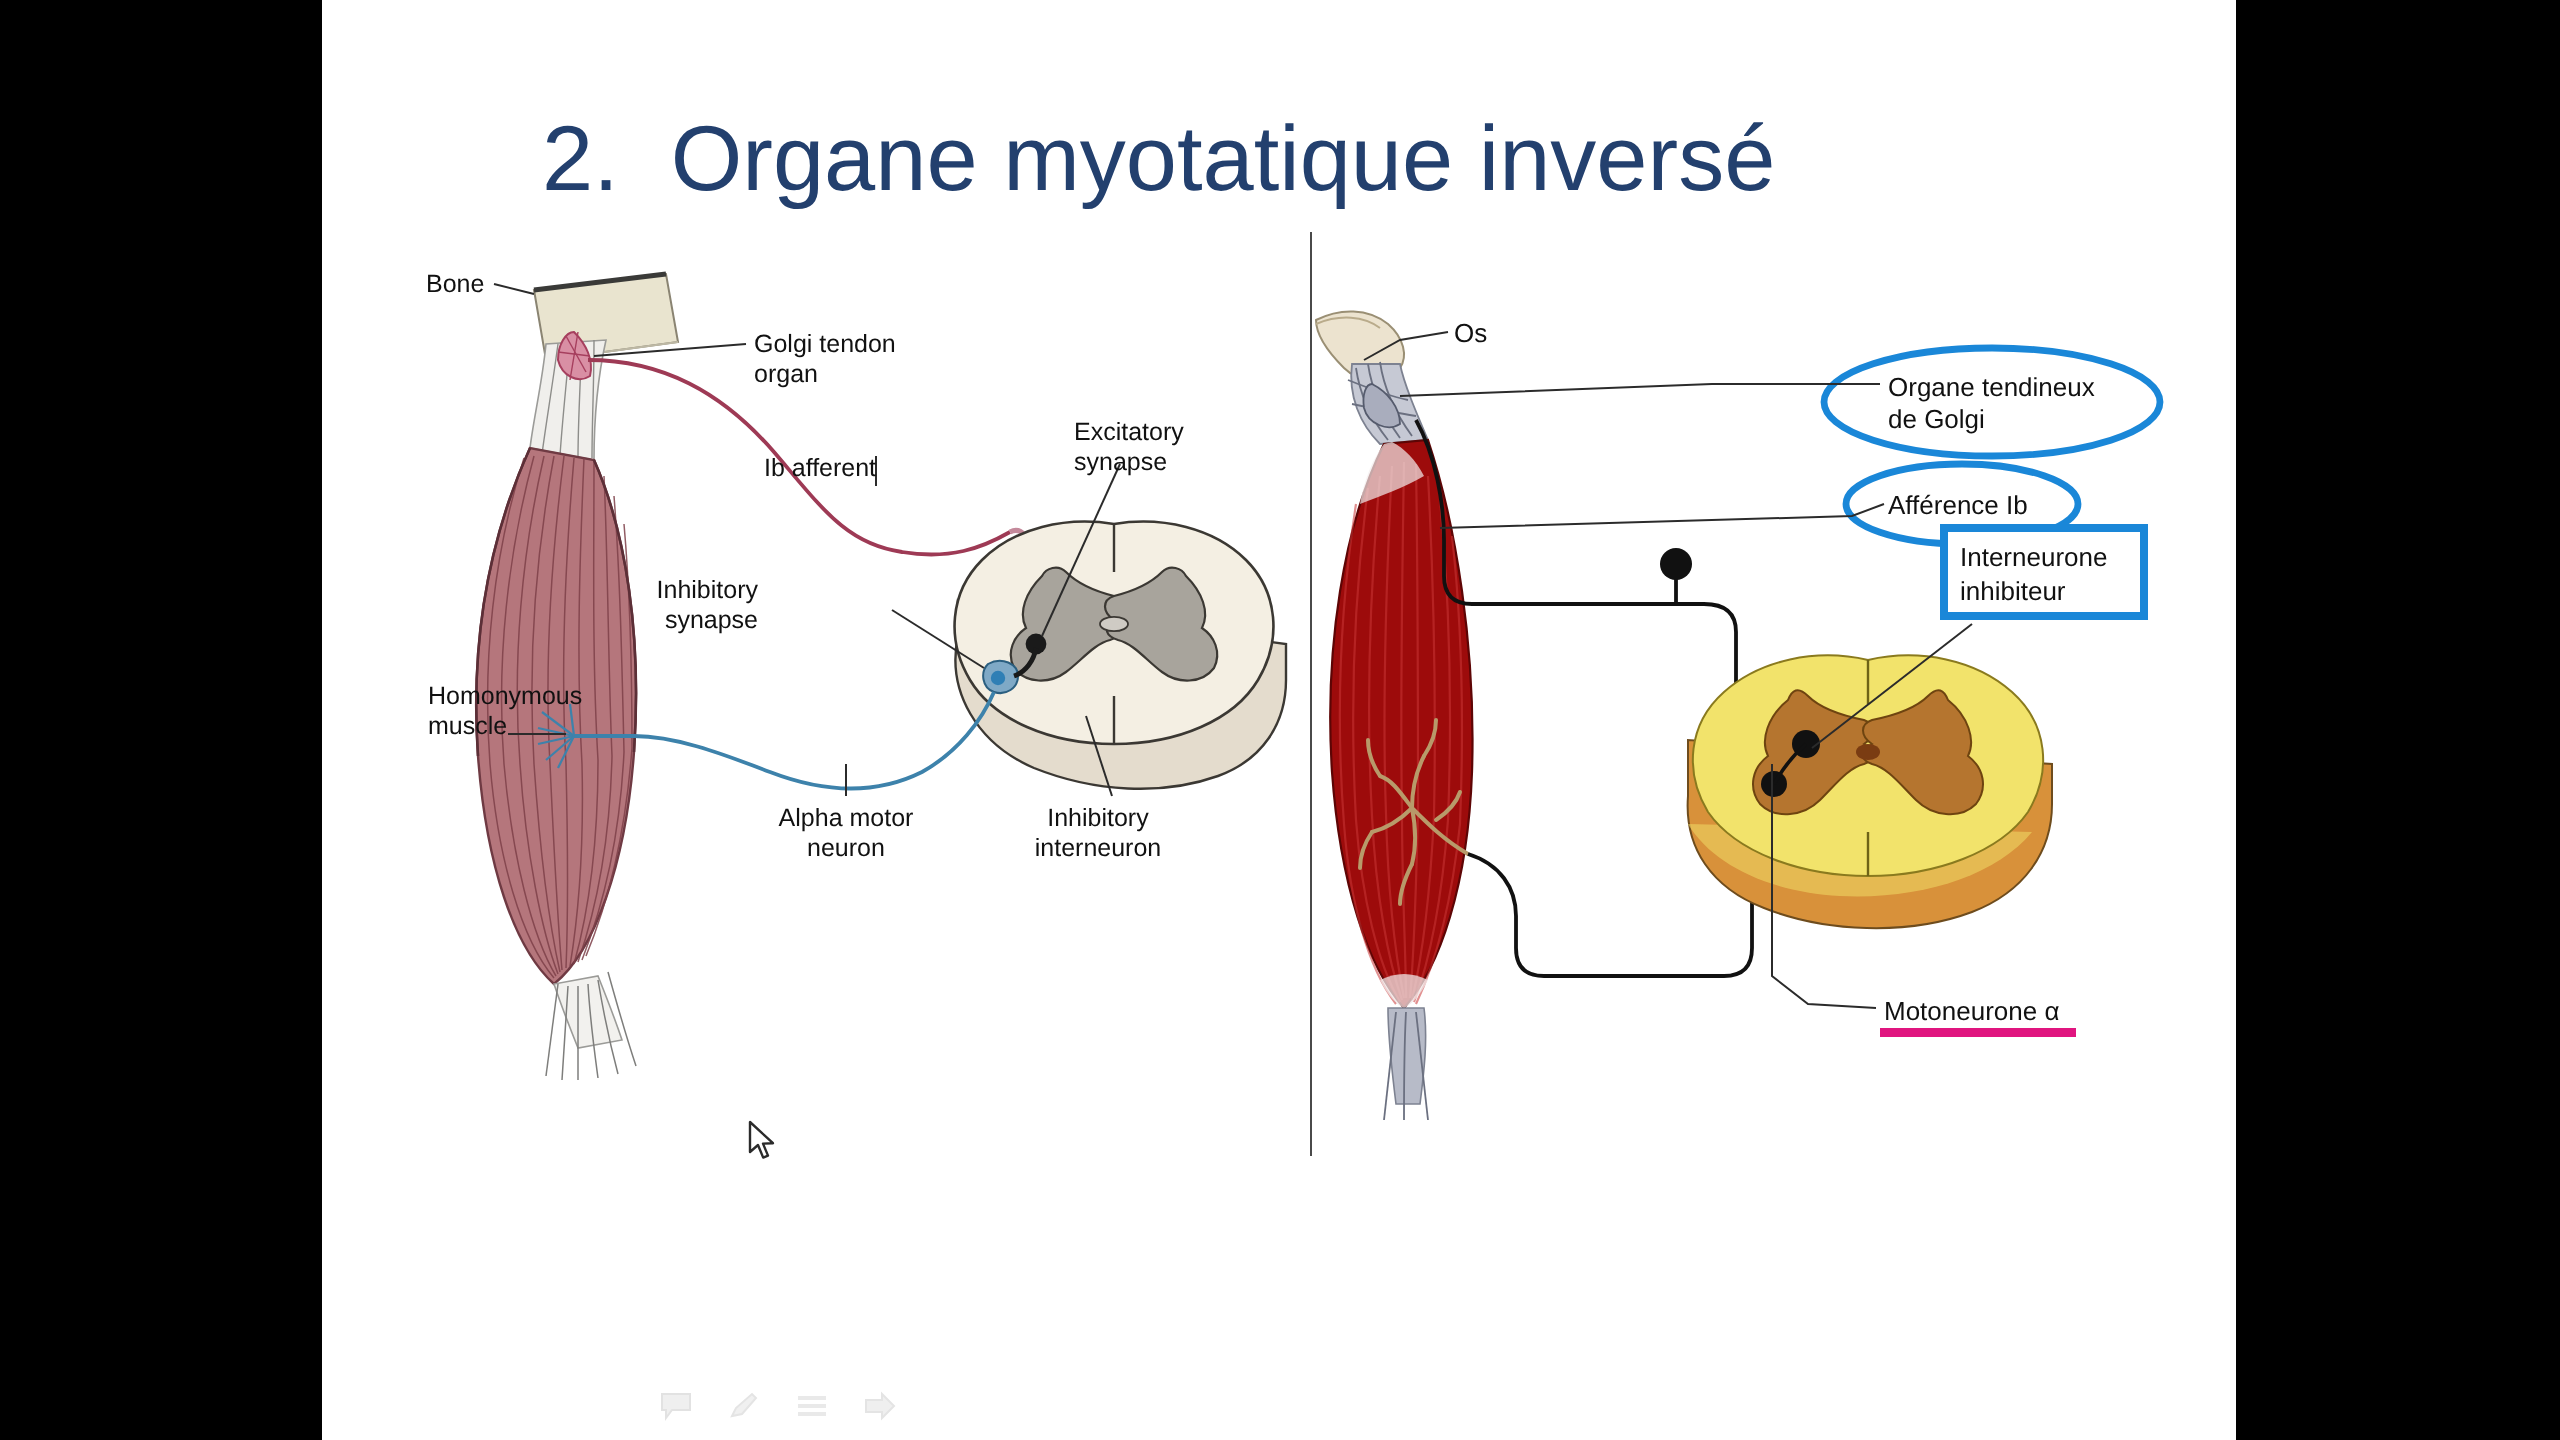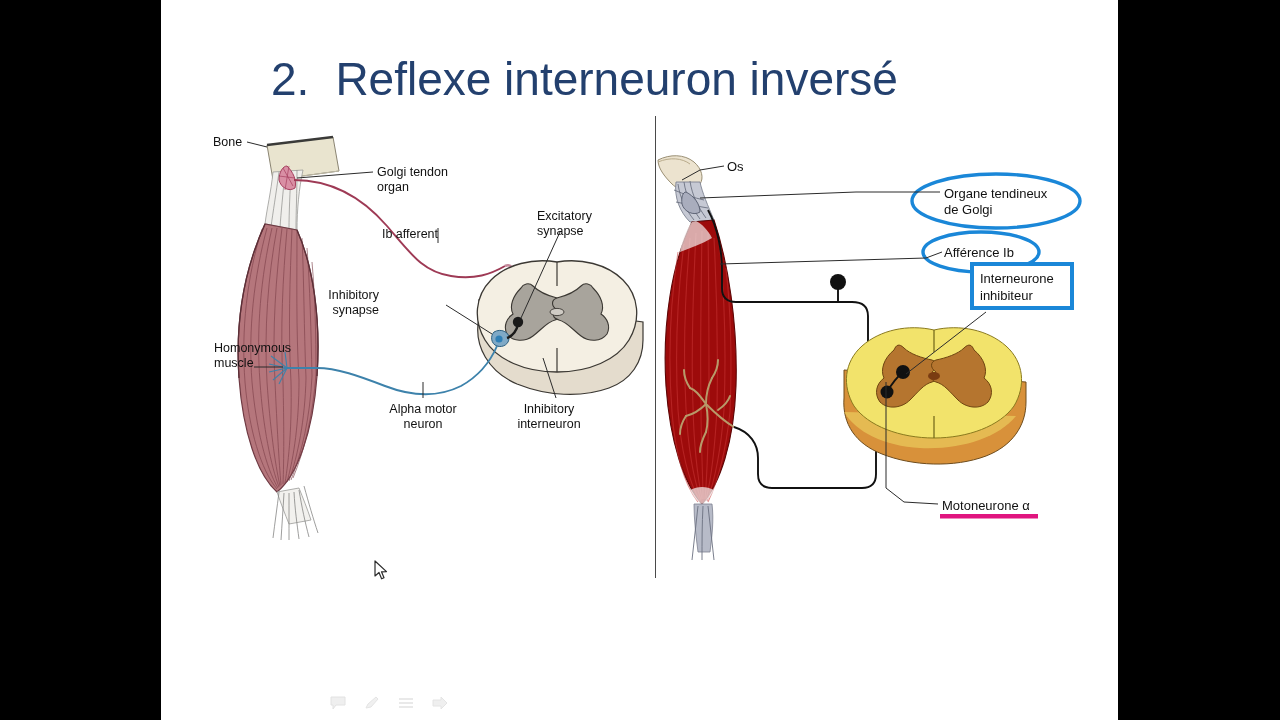--- a/index.html
+++ b/index.html
@@ -33,21 +33,21 @@
   #cursor{position:absolute;left:374px;top:560px;width:16px;height:22px;}
 </style>
 </head>
 <body>
 
 <div id="screen">
 
   <div id="slide">
 
     <div id="title">
-      <span class="num">2.</span><span>Reflexe interneuron inversé</span>
+      <span class="num">2.</span><span>Organe myotatique inversé</span>
     </div>
 
     <div id="divider"></div>
 
     <div class="panel" id="panel-left">
       <svg class="fig" width="494" height="720" viewBox="0 0 494 720">
 
         <g>
           <path d="M106 145 L172 137 L178 171 L112 180 Z" fill="#e9e4cf" stroke="#8a8472" stroke-width="1"></path>
           <path d="M106 145 L172 137" stroke="#3a3a38" stroke-width="2.4" fill="none"></path>

